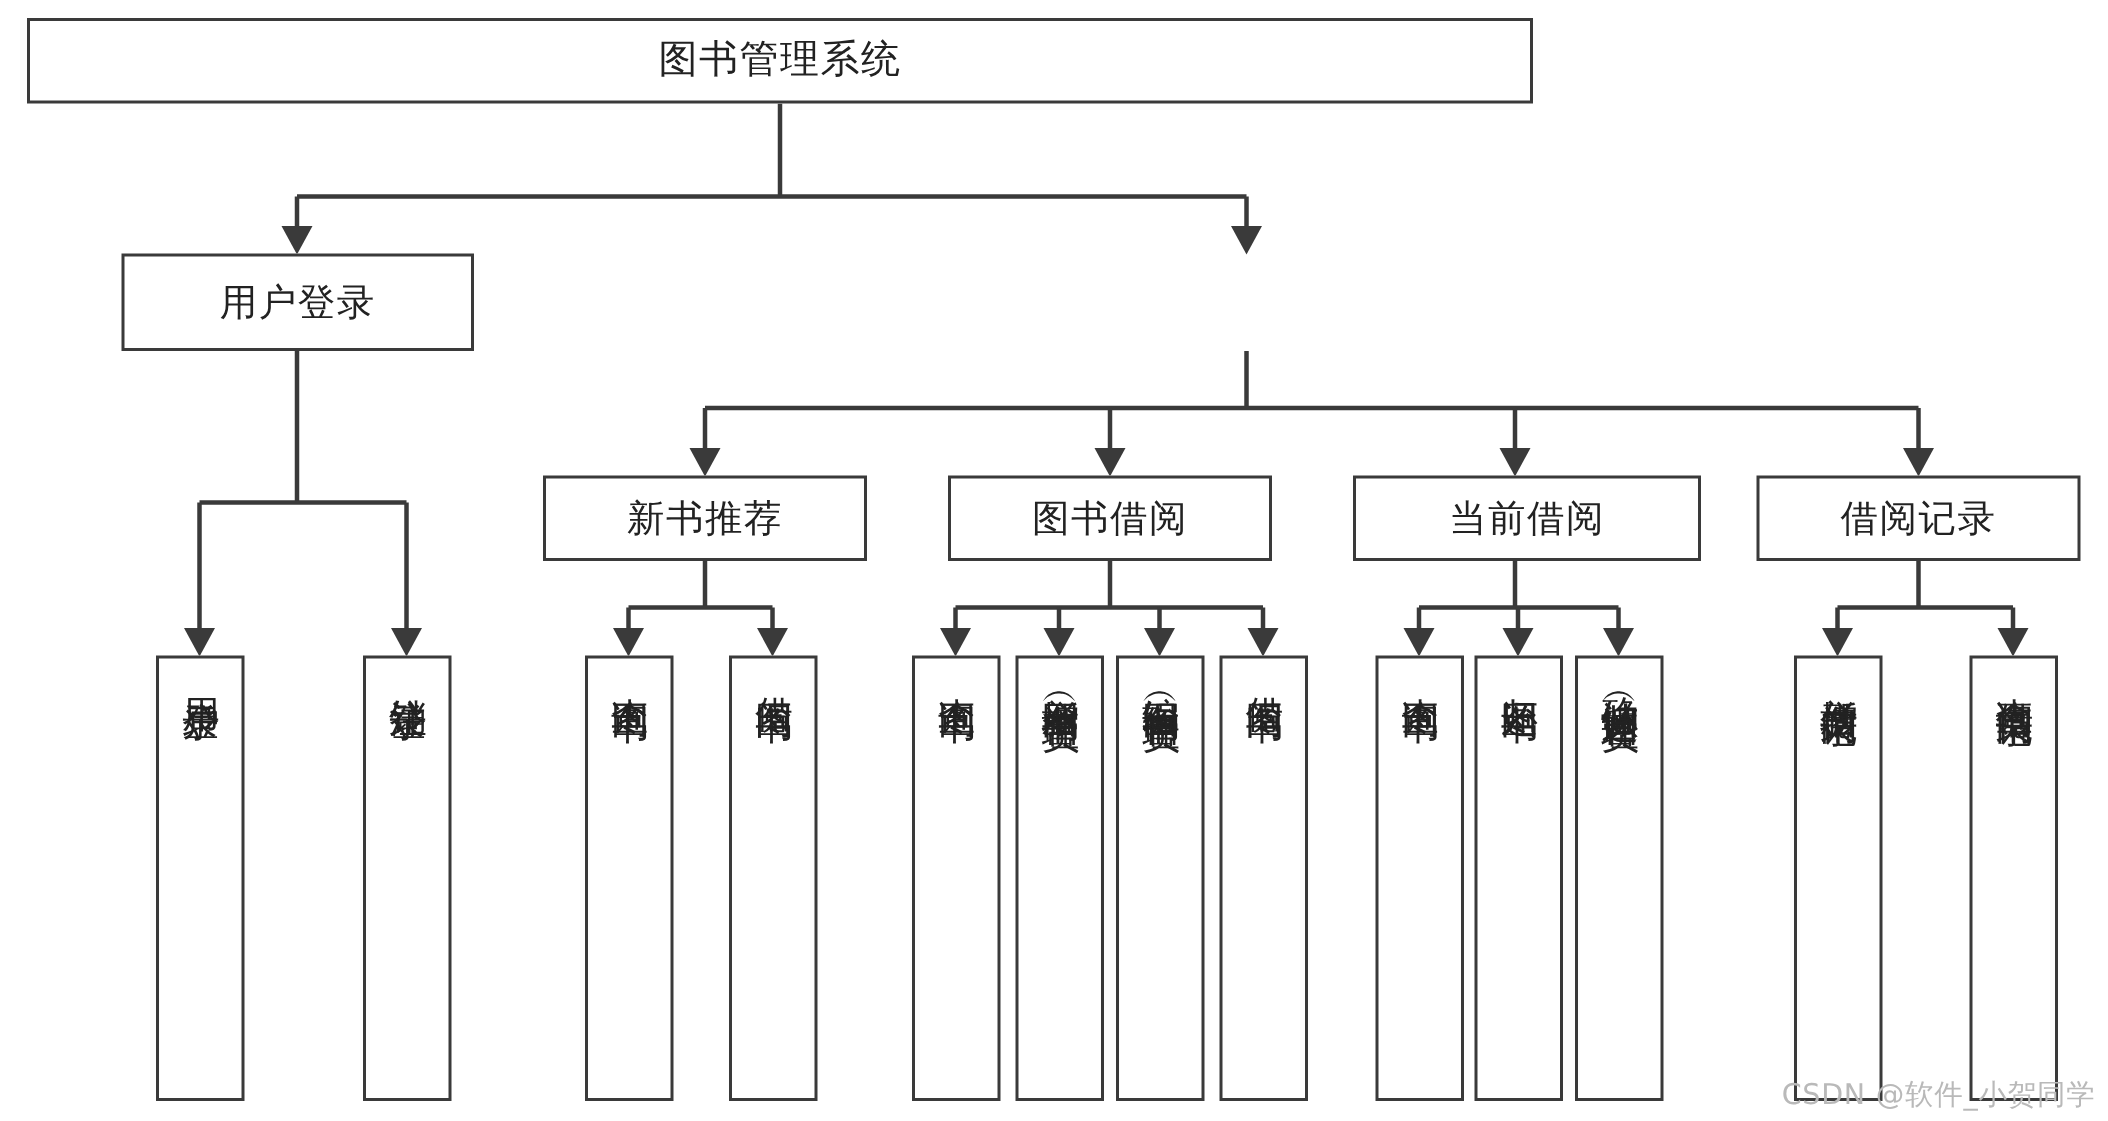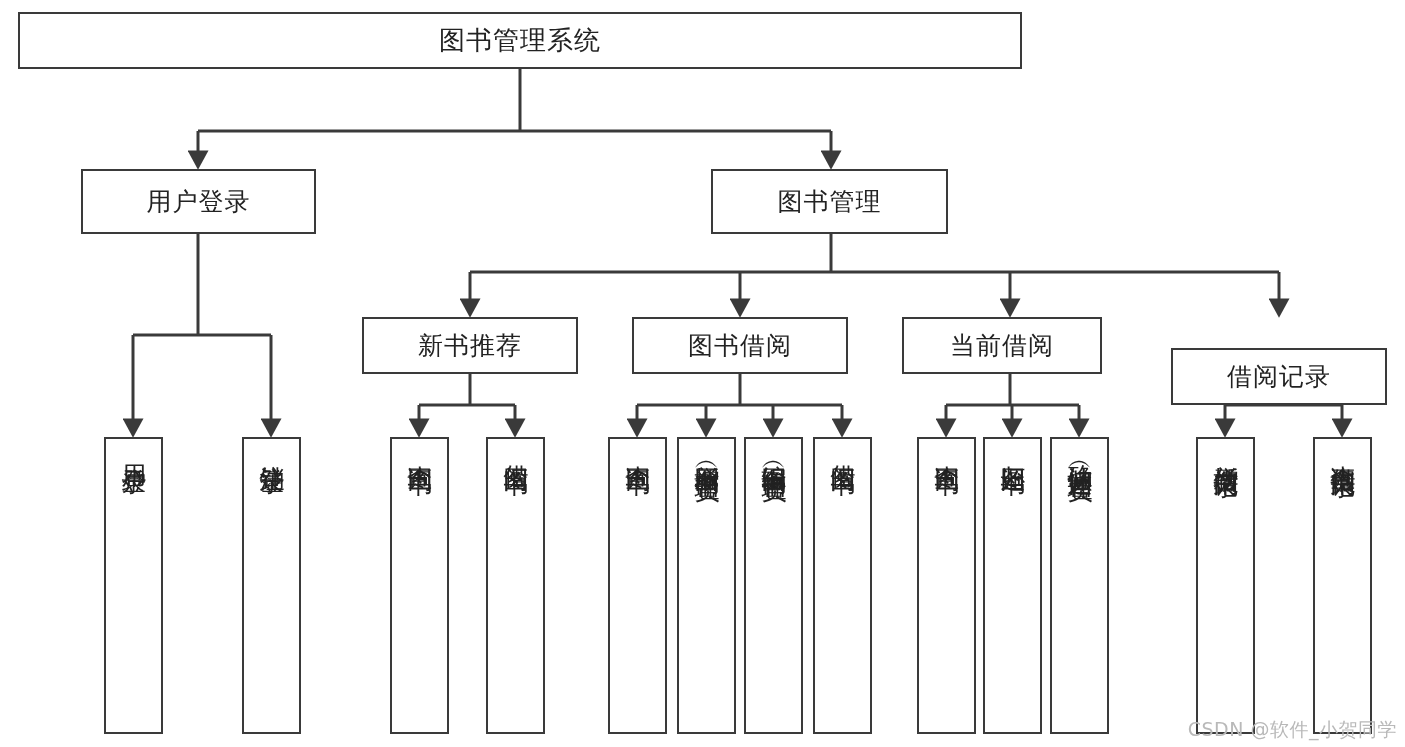--- a/index.html
+++ b/index.html
@@ -125,34 +125,31 @@
     </g>
   </svg>
 
   <div class="node horiz root" style="left:18px; top:12px; width:1004px; height:57px;">
     <span>图书管理系统</span>
   </div>
 
   <div class="node horiz" style="left:81px; top:169px; width:235px; height:65px;">
     <span>用户登录</span>
   </div>
-  <div class="node horiz" style="left:711px; top:169px; width:237px; height:65px;">
-    <span>图书管理</span>
-  </div>
 
   <div class="node horiz" style="left:632px; top:317px; width:216px; height:57px;">
     <span>图书借阅</span>
   </div>
   <div class="node horiz" style="left:362px; top:317px; width:216px; height:57px;">
     <span>新书推荐</span>
   </div>
-  <div class="node horiz" style="left:902px; top:317px; width:200px; height:57px;">
+  <div class="node horiz" style="left:902px; top:317px; width:232px; height:57px;">
     <span>当前借阅</span>
   </div>
-  <div class="node horiz" style="left:1171px; top:317px; width:216px; height:57px;margin-top:31px;">
+  <div class="node horiz" style="left:1171px; top:317px; width:216px; height:57px;">
     <span>借阅记录</span>
   </div>
 
   <div class="node vert" style="left:104px; top:437px; width:59px; height:297px;">
     <span class="vtext">用户登录</span>
   </div>
   <div class="node vert" style="left:242px; top:437px; width:59px; height:297px;">
     <span class="vtext">注销登录</span>
   </div>
 

